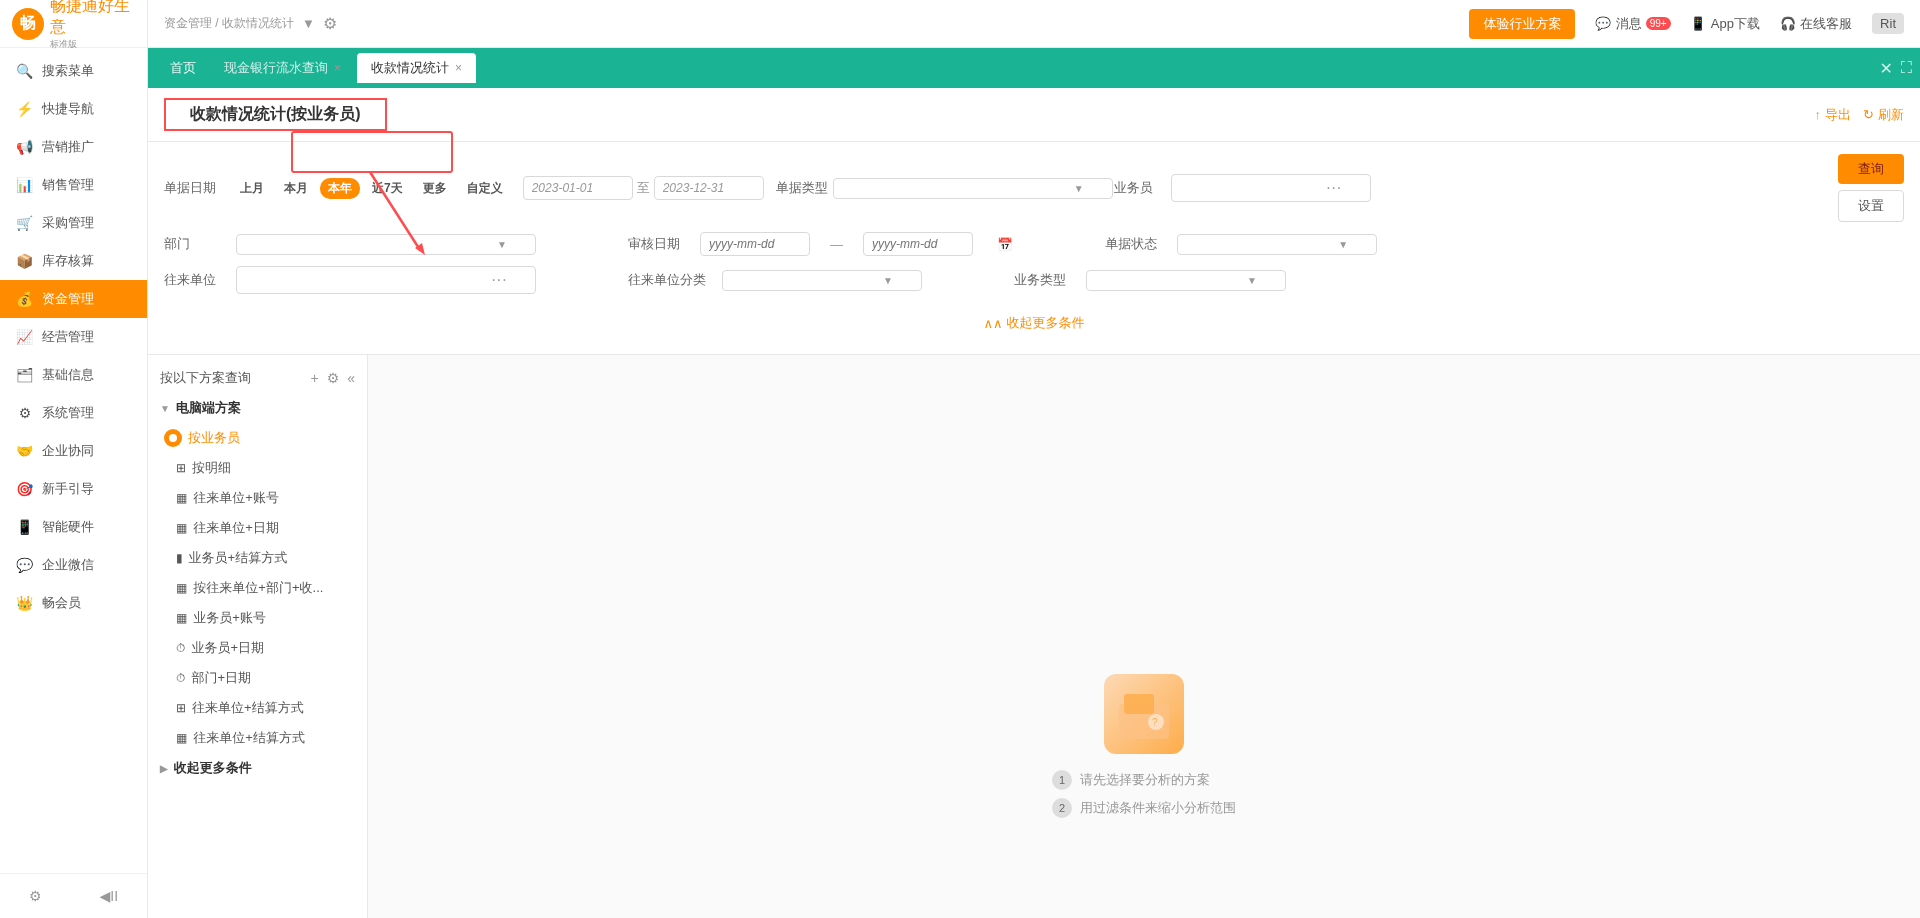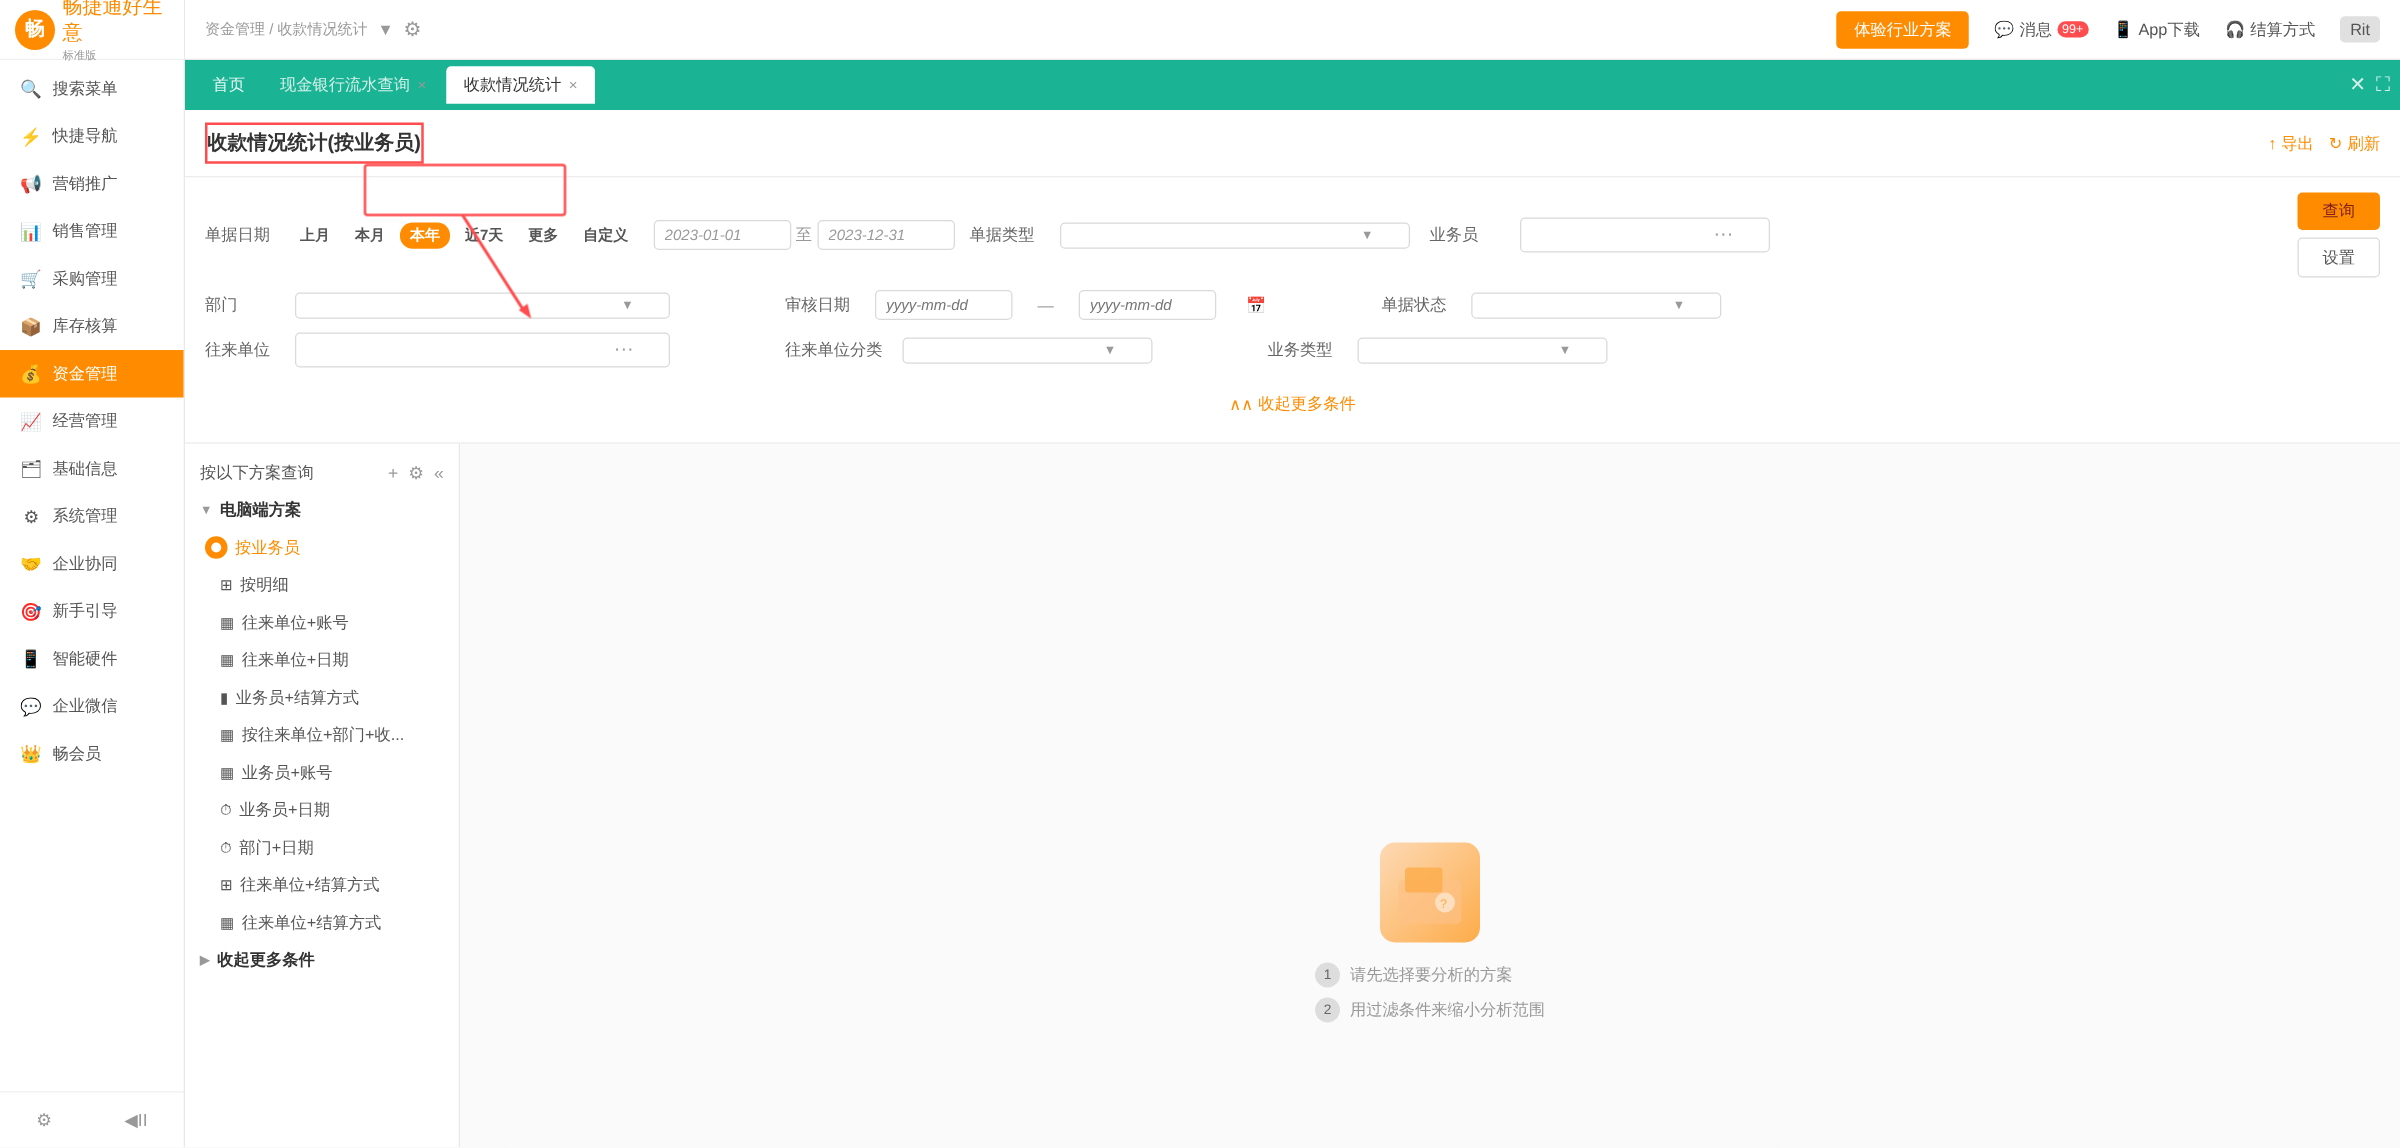--- a/index.html
+++ b/index.html
@@ -38,21 +38,21 @@
     .tab-home { color: rgba(255,255,255,0.9); padding: 6px 14px; cursor: pointer; font-size: 13px; }
     .tab-bar-right { margin-left: auto; display: flex; align-items: center; gap: 8px; }
     .tab-bar-icon { color: rgba(255,255,255,0.8); cursor: pointer; font-size: 16px; }
 
     
     .page-content { flex: 1; display: flex; overflow: hidden; background: #f5f5f5; }
 
     
     .page-main { flex: 1; display: flex; flex-direction: column; overflow: hidden; }
     .page-header { background: #fff; padding: 10px 16px; display: flex; align-items: center; justify-content: space-between; border-bottom: 1px solid #e8e8e8; flex-shrink: 0; }
-    .page-title { font-size: 16px; font-weight: bold; color: #333; border: 2px solid #ff4d4f; padding: 4px 0; display: inline-block; }
+    .page-title { font-size: 16px; font-weight: bold; color: #333; border: 2px solid #ff4d4f; padding: 4px 24px; display: inline-block; }
     .page-header-right { display: flex; gap: 12px; }
     .icon-btn { display: flex; align-items: center; gap: 4px; color: #ff8c00; cursor: pointer; font-size: 13px; }
 
     
     .filter-panel { background: #fff; padding: 12px 16px; border-bottom: 1px solid #e8e8e8; flex-shrink: 0; }
     .filter-row { display: flex; align-items: center; gap: 16px; margin-bottom: 10px; flex-wrap: wrap; }
     .filter-row:last-child { margin-bottom: 0; }
     .filter-label { color: #666; font-size: 13px; white-space: nowrap; min-width: 56px; }
     .filter-date-group { display: flex; align-items: center; gap: 4px; }
     .date-shortcut { padding: 2px 8px; font-size: 12px; color: #555; cursor: pointer; border-radius: 2px; font-weight: bold; }
@@ -193,21 +193,21 @@
         <span>💬</span>
         <span>消息</span>
         <span class="badge">99+</span>
       </div>
       <div class="header-btn">
         <span>📱</span>
         <span>App下载</span>
       </div>
       <div class="header-btn">
         <span>🎧</span>
-        <span>结算方式</span>
+        <span>在线客服</span>
       </div>
       <div class="header-btn" style="background:#e0e0e0;border-radius:4px;padding:3px 8px;">
         <span>Rit</span>
       </div>
     </div>
   </div>
 
   <div class="tab-bar">
     <span class="tab-home">首页</span>
     <div class="tab-item">
@@ -252,21 +252,21 @@
                 <span class="date-shortcut active">本年</span>
                 <span class="date-shortcut">近7天</span>
                 <span class="date-shortcut">更多</span>
                 <span class="date-shortcut">自定义</span>
               </div>
               <div class="date-input-group">
                 <input class="date-input" readonly="" value="2023-01-01" style="">
                 <span class="filter-separator">至</span>
                 <input class="date-input" readonly="" value="2023-12-31" style="">
               </div>
-              <div style="flex:1;display:flex;align-items:center;gap:16px;">
+              <div style="flex:1;display:flex;align-items:center;gap:1px;">
                 <span class="filter-label">单据类型</span>
                 <div class="select-box" style="flex:1;max-width:280px;">
                   <span></span>
                   <span class="arrow">▼</span>
                 </div>
                 <span class="filter-label">业务员</span>
                 <div class="select-box" style="flex:1;max-width:200px;">
                   <span></span>
                   <span class="more-dots">···</span>
                 </div>

